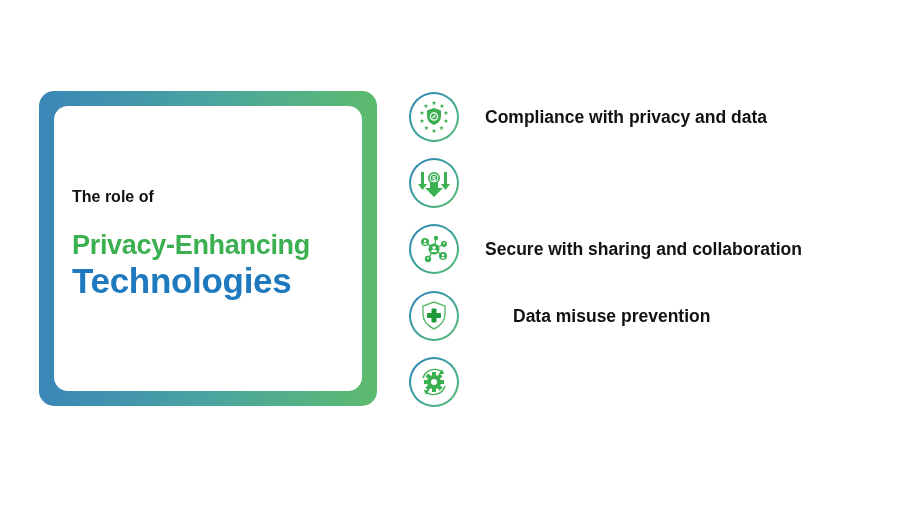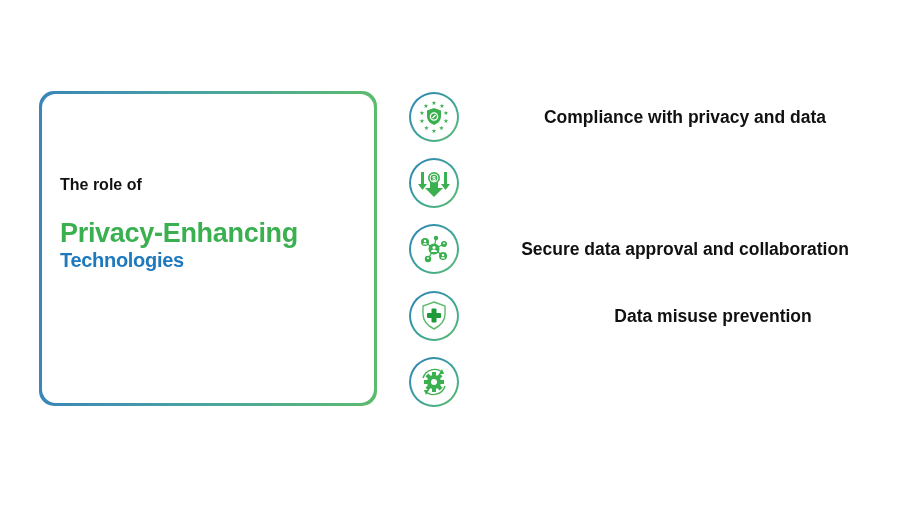--- a/index.html
+++ b/index.html
@@ -2,39 +2,39 @@
 <html><head>
 <meta charset="utf-8">
 <style>
   html, body { margin: 0; padding: 0; }
   body {
     width: 922px; height: 518px; background: #ffffff; position: relative; overflow: hidden;
     font-family: "Liberation Sans", "DejaVu Sans", sans-serif;
   }
   .card {
     position: absolute; left: 39px; top: 91px; width: 338px; height: 315px;
-    border-radius: 15px; padding: 3px; box-sizing: border-box;
+    border-radius: 15px; padding: 15px; box-sizing: border-box;
     background: linear-gradient(90deg, #3a86b8 0%, #4aa4a0 50%, #5dbb6e 100%);
   }
   .card-inner {
     width: 100%; height: 100%; background: #fff; border-radius: 14px; position: relative;
   }
   .role {
     position: absolute; left: 18px; top: 82px; font-size: 16px; font-weight: bold; color: #111;
   }
   .h-green {
     position: absolute; left: 18px; top: 124px; font-size: 27px; font-weight: bold; color: #3bb050;
     letter-spacing: -0.3px; white-space: nowrap;
   }
   .h-blue {
-    position: absolute; left: 18px; top: 155px; font-size: 20px; font-weight: bold; color: #1f79be;
+    position: absolute; left: 18px; top: 155px; font-size: 35px; font-weight: bold; color: #1f79be;
     letter-spacing: -0.3px; white-space: nowrap;
   }
   .item {
-    position: absolute; left: 409px; height: 50px; display: flex; align-items: center; text-align: center;
+    position: absolute; left: 409px; height: 50px; display: flex; align-items: center;
   }
   .icon-ring {
     width: 50px; height: 50px; border-radius: 50%; box-sizing: border-box; padding: 2px;
     background: linear-gradient(135deg, #2e7fb8 0%, #3aa29a 50%, #5dbb6e 100%);
     flex: none;
   }
   .icon-ring .inner {
     width: 100%; height: 100%; border-radius: 50%; background: #fff;
     display: flex; align-items: center; justify-content: center;
   }
@@ -128,21 +128,21 @@
           <circle cx="11" cy="12" r="1.2"></circle>
             <path d="M9 15.5 a2 1.8 0 0 1 4 0 z"></path>
           <circle cx="29" cy="26" r="1.2"></circle>
             <path d="M27 29.5 a2 1.8 0 0 1 4 0 z"></path>
           <circle cx="14" cy="29.2" r="0.9"></circle>
           <circle cx="30" cy="14.3" r="0.9"></circle>
         </g>
       </svg>
     </div>
   </div>
-  <div class="item-label">Secure data approval and collaboration</div>
+  <div class="item-label">Secure with sharing and collaboration</div>
 </div>
 
 <div class="item" style="top:291px;gap:28px;">
   <div class="icon-ring">
     <div class="inner">
       <svg width="40" height="40" viewBox="0 0 40 40">
         <path d="M20 6 l11 4 v8 c0 7 -5 12 -11 15 c-6 -3 -11 -8 -11 -15 v-8 z" fill="none" stroke="#5dbb6e" stroke-width="1.4"></path>
         <g fill="#1f9a3a">
           <rect x="17.5" y="12.5" width="5" height="14" rx="1"></rect>
           <rect x="13" y="17" width="14" height="5" rx="1"></rect>

